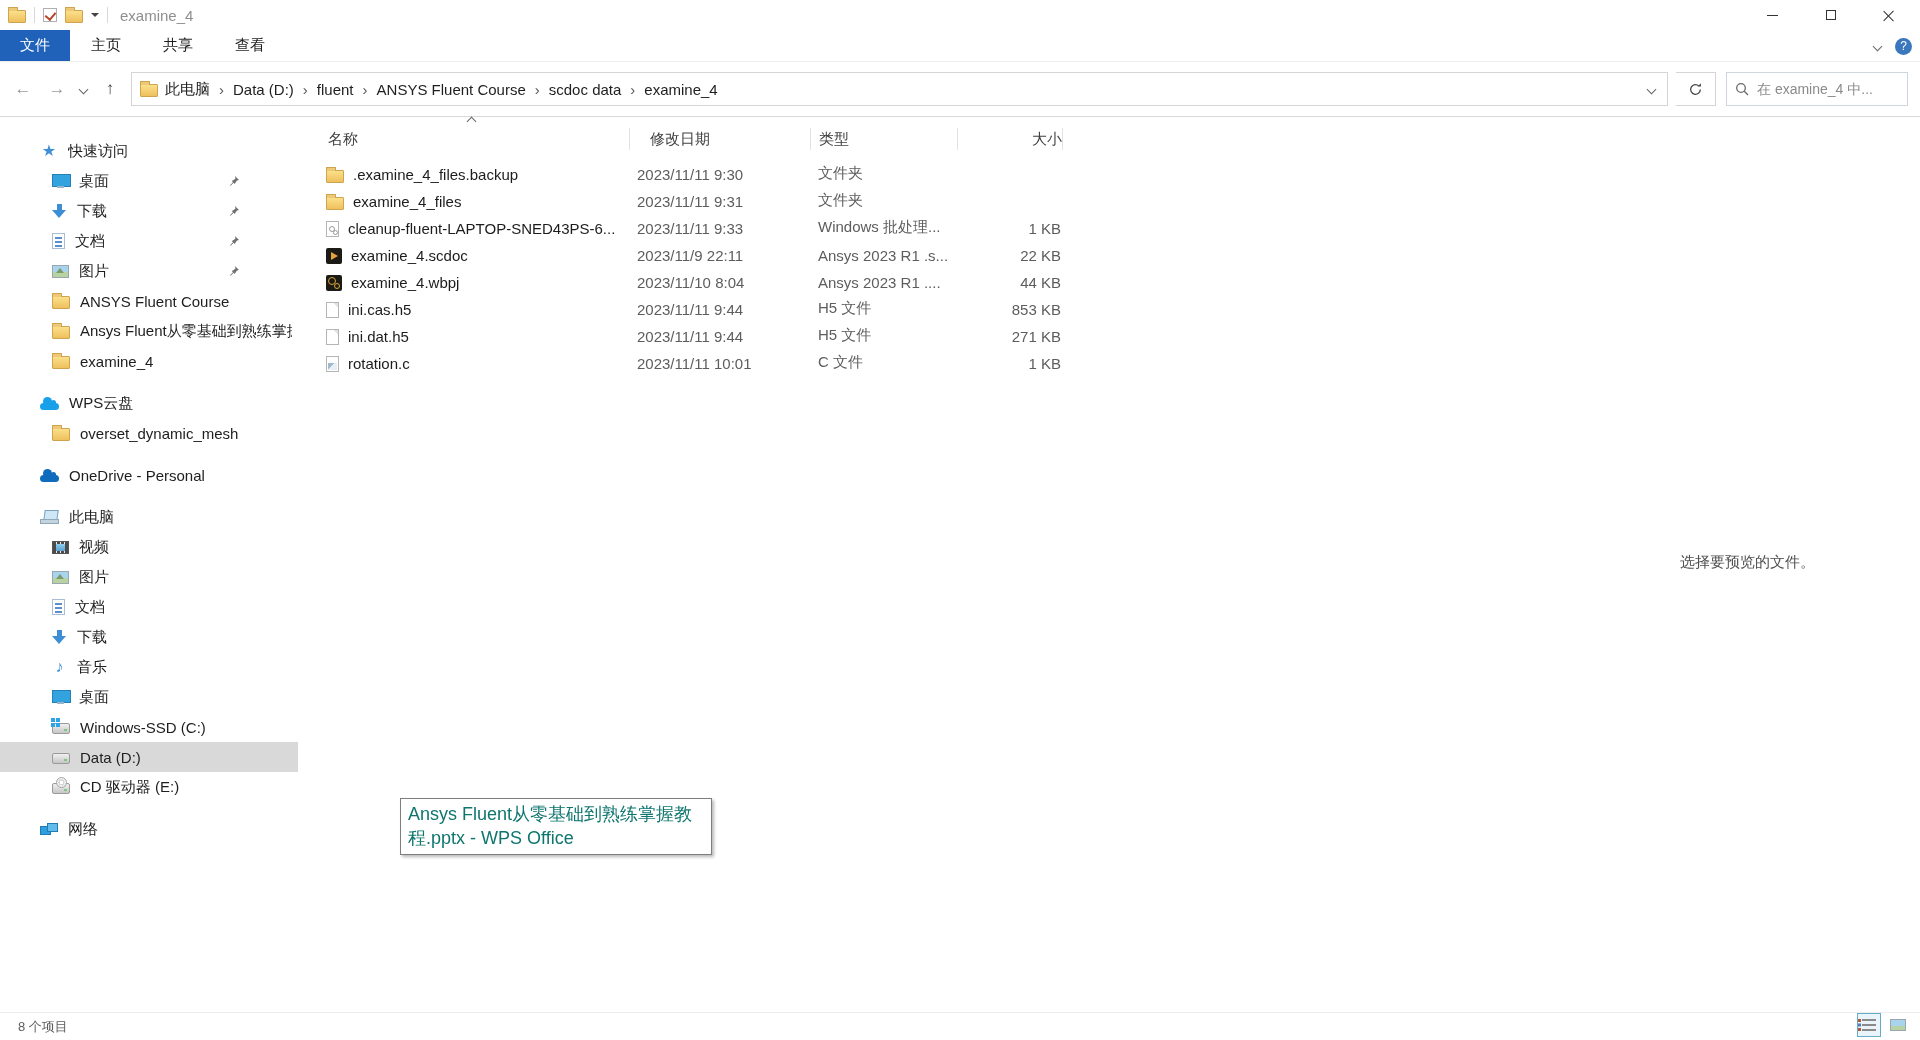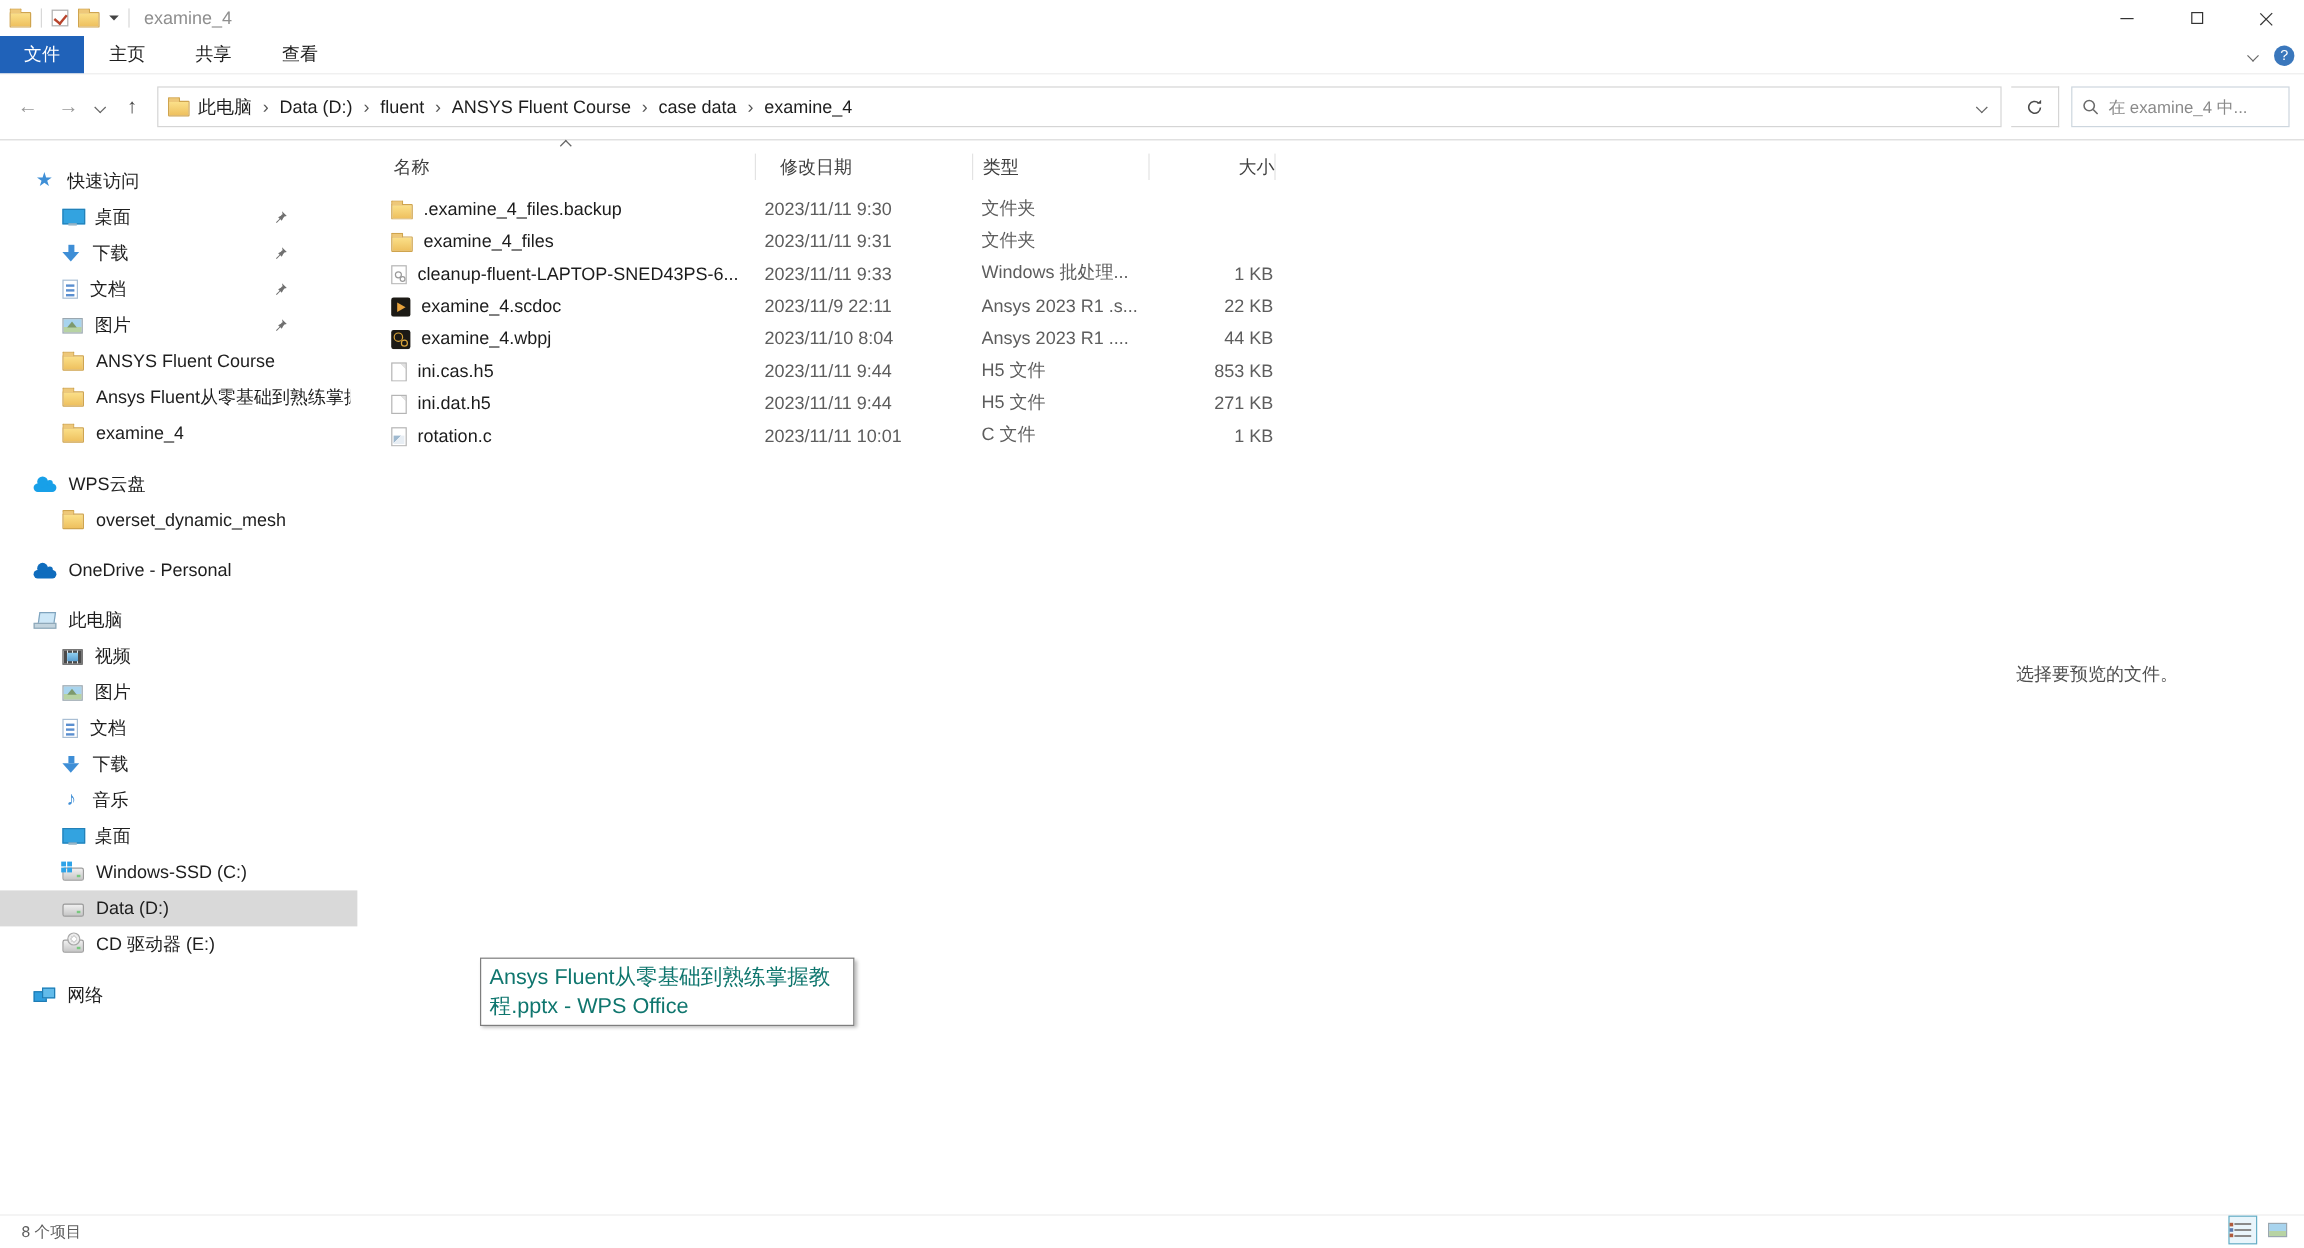--- a/index.html
+++ b/index.html
@@ -40,21 +40,21 @@
   .crumb{padding:0 7px;cursor:pointer;white-space:nowrap;color:#1e1e1e;}
   .crumb-sep{color:#555;font-size:15px;}
   .addr-drop{padding:0 12px;align-self:stretch;display:flex;align-items:center;cursor:pointer;}
   .refresh-box{width:40px;height:34px;border:1px solid #d5d5d5;border-left:none;display:flex;align-items:center;justify-content:center;cursor:pointer;background:#fff;}
   .search-box{width:182px;height:34px;border:1px solid #cdd6de;display:flex;align-items:center;padding:0 8px;gap:8px;background:#fff;margin-left:2px;}
   .search-box input{border:none;outline:none;width:130px;font-size:14px;color:#8b5cf6;font-family:inherit;}
   .search-box input::placeholder{color:#8a8a8a;}
 
   
   .sidebar{position:absolute;left:0;top:118px;width:298px;height:893px;padding-top:18px;overflow:hidden;background:#fff;}
-  .side-item{position:relative;height:30px;display:flex;align-items:center;gap:10px;padding-left:28px;cursor:pointer;font-size:15px;}
+  .side-item{position:relative;height:30px;display:flex;align-items:center;gap:10px;padding-left:40px;cursor:pointer;font-size:15px;}
   .side-item.lvl1{padding-left:52px;}
   .side-item.gap{margin-top:12px;}
   .side-item.selected{background:#d9d9d9;}
   .side-label{white-space:nowrap;overflow:hidden;max-width:212px;}
   .pin{position:absolute;right:58px;top:9px;}
 
   
   .ic{display:inline-block;flex:none;position:relative;}
   .ic-quick-access{width:18px;height:18px;color:#3f8fd6;font-size:16px;line-height:18px;text-align:center;}
   .ic-quick-access::before{content:"★";}
@@ -186,21 +186,21 @@
       <span class="ic ic-folder"></span>
       <span class="crumbs">
           <span class="crumb">此电脑</span>
           <span class="crumb-sep">›</span>
           <span class="crumb">Data (D:)</span>
           <span class="crumb-sep">›</span>
           <span class="crumb">fluent</span>
           <span class="crumb-sep">›</span>
           <span class="crumb">ANSYS Fluent Course</span>
           <span class="crumb-sep">›</span>
-          <span class="crumb">case data</span>
+          <span class="crumb">scdoc data</span>
           <span class="crumb-sep">›</span>
           <span class="crumb">examine_4</span>
         </span>
       <span class="addr-drop">
           <span class="chev"></span>
         </span>
     </div>
     <div class="refresh-box">
       <svg width="15" height="15" viewBox="0 0 16 16">
           <path d="M13.2 8A5.2 5.2 0 1 1 11.6 4.2" fill="none" stroke="#4a4a4a" stroke-width="1.4"></path>

